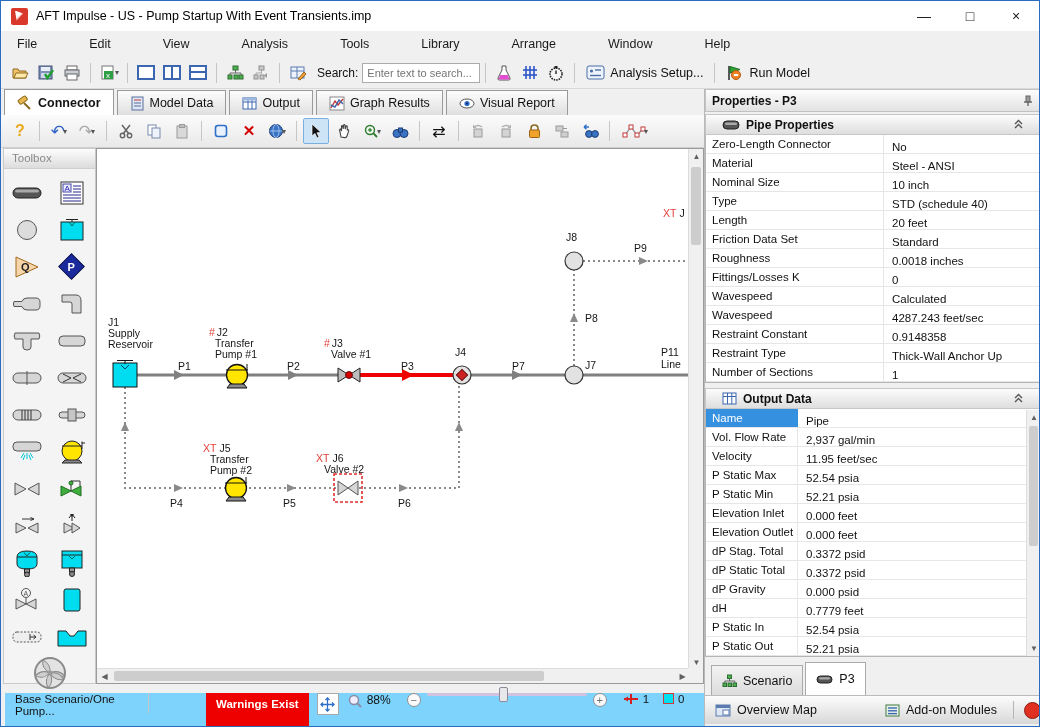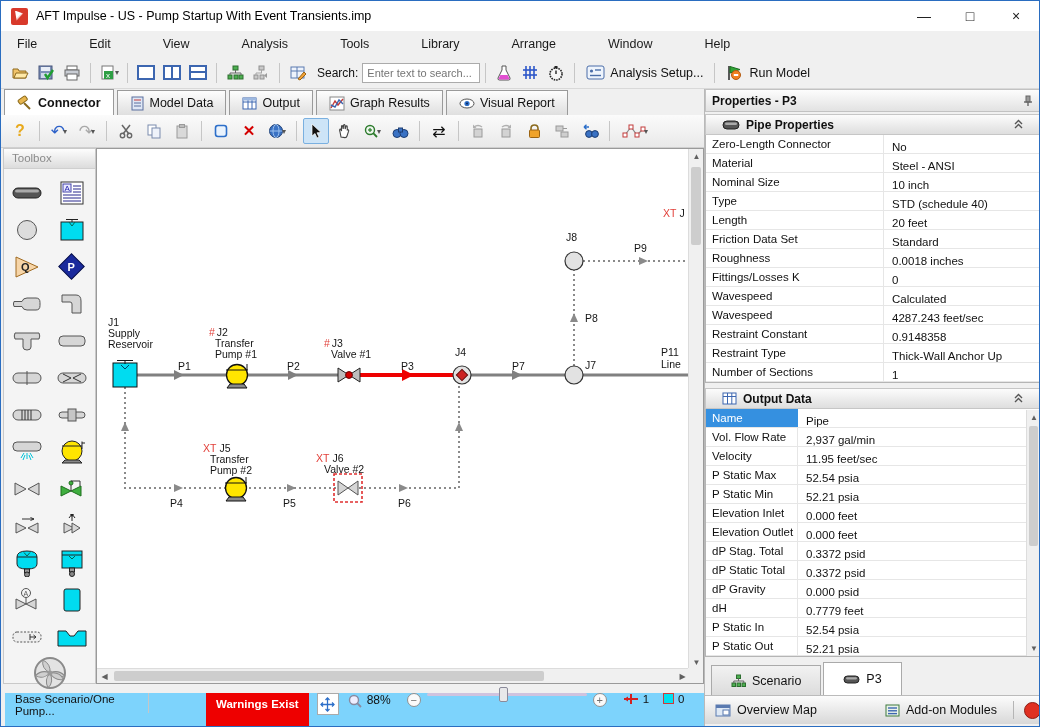--- a/index.html
+++ b/index.html
@@ -107,21 +107,21 @@
           display:flex; align-items:center; }
   .pval { flex:1; padding-left:8px; white-space:nowrap; overflow:hidden; }
   .otable .plbl { width:92px; }
   .otable .prow:first-child .plbl { background:#3590e0; color:#fff; border-right-color:#3590e0; }
   .owrap { position:relative; }
   .oscroll { position:absolute; right:1px; top:1px; bottom:1px; width:14px; background:#f0f0f0; border-left:1px solid #ddd; }
   .oscroll .sarrow { width:14px; }
   .othumb { position:absolute; left:2px; right:2px; top:16px; height:120px; background:#cdcdcd; border-radius:2px; }
 
   .rp-tabs { display:flex; align-items:flex-end; height:38px; padding-left:6px; background:#f0f0f0; }
-  .rp-tab { height:30px; display:flex; align-items:center; gap:6px; padding:0 19px; font-size:12.5px;
+  .rp-tab { height:30px; display:flex; align-items:center; gap:6px; padding:0 10px; font-size:12.5px;
             border:1px solid #aaa; border-bottom:none; background:linear-gradient(#f2f2f2,#dcdcdc); margin-right:2px; }
   .rp-tab.active { background:#fff; height:33px; }
   .rp-bottom { height:29px; background:linear-gradient(#fcfcfc,#d8d8d8); border-top:1px solid #bbb;
                display:flex; align-items:center; font-size:12.5px; }
   .rb-item { display:flex; align-items:center; gap:6px; padding:0 10px; }
   .red-dot { width:17px; height:17px; border-radius:50%; background:#e03021; border:1px solid #8d1d14; margin-left:10px; }
   .rb-sep { width:1px; height:18px; background:#b5b5b5; margin-left:auto; }
 </style>
 </head>
 <body>

